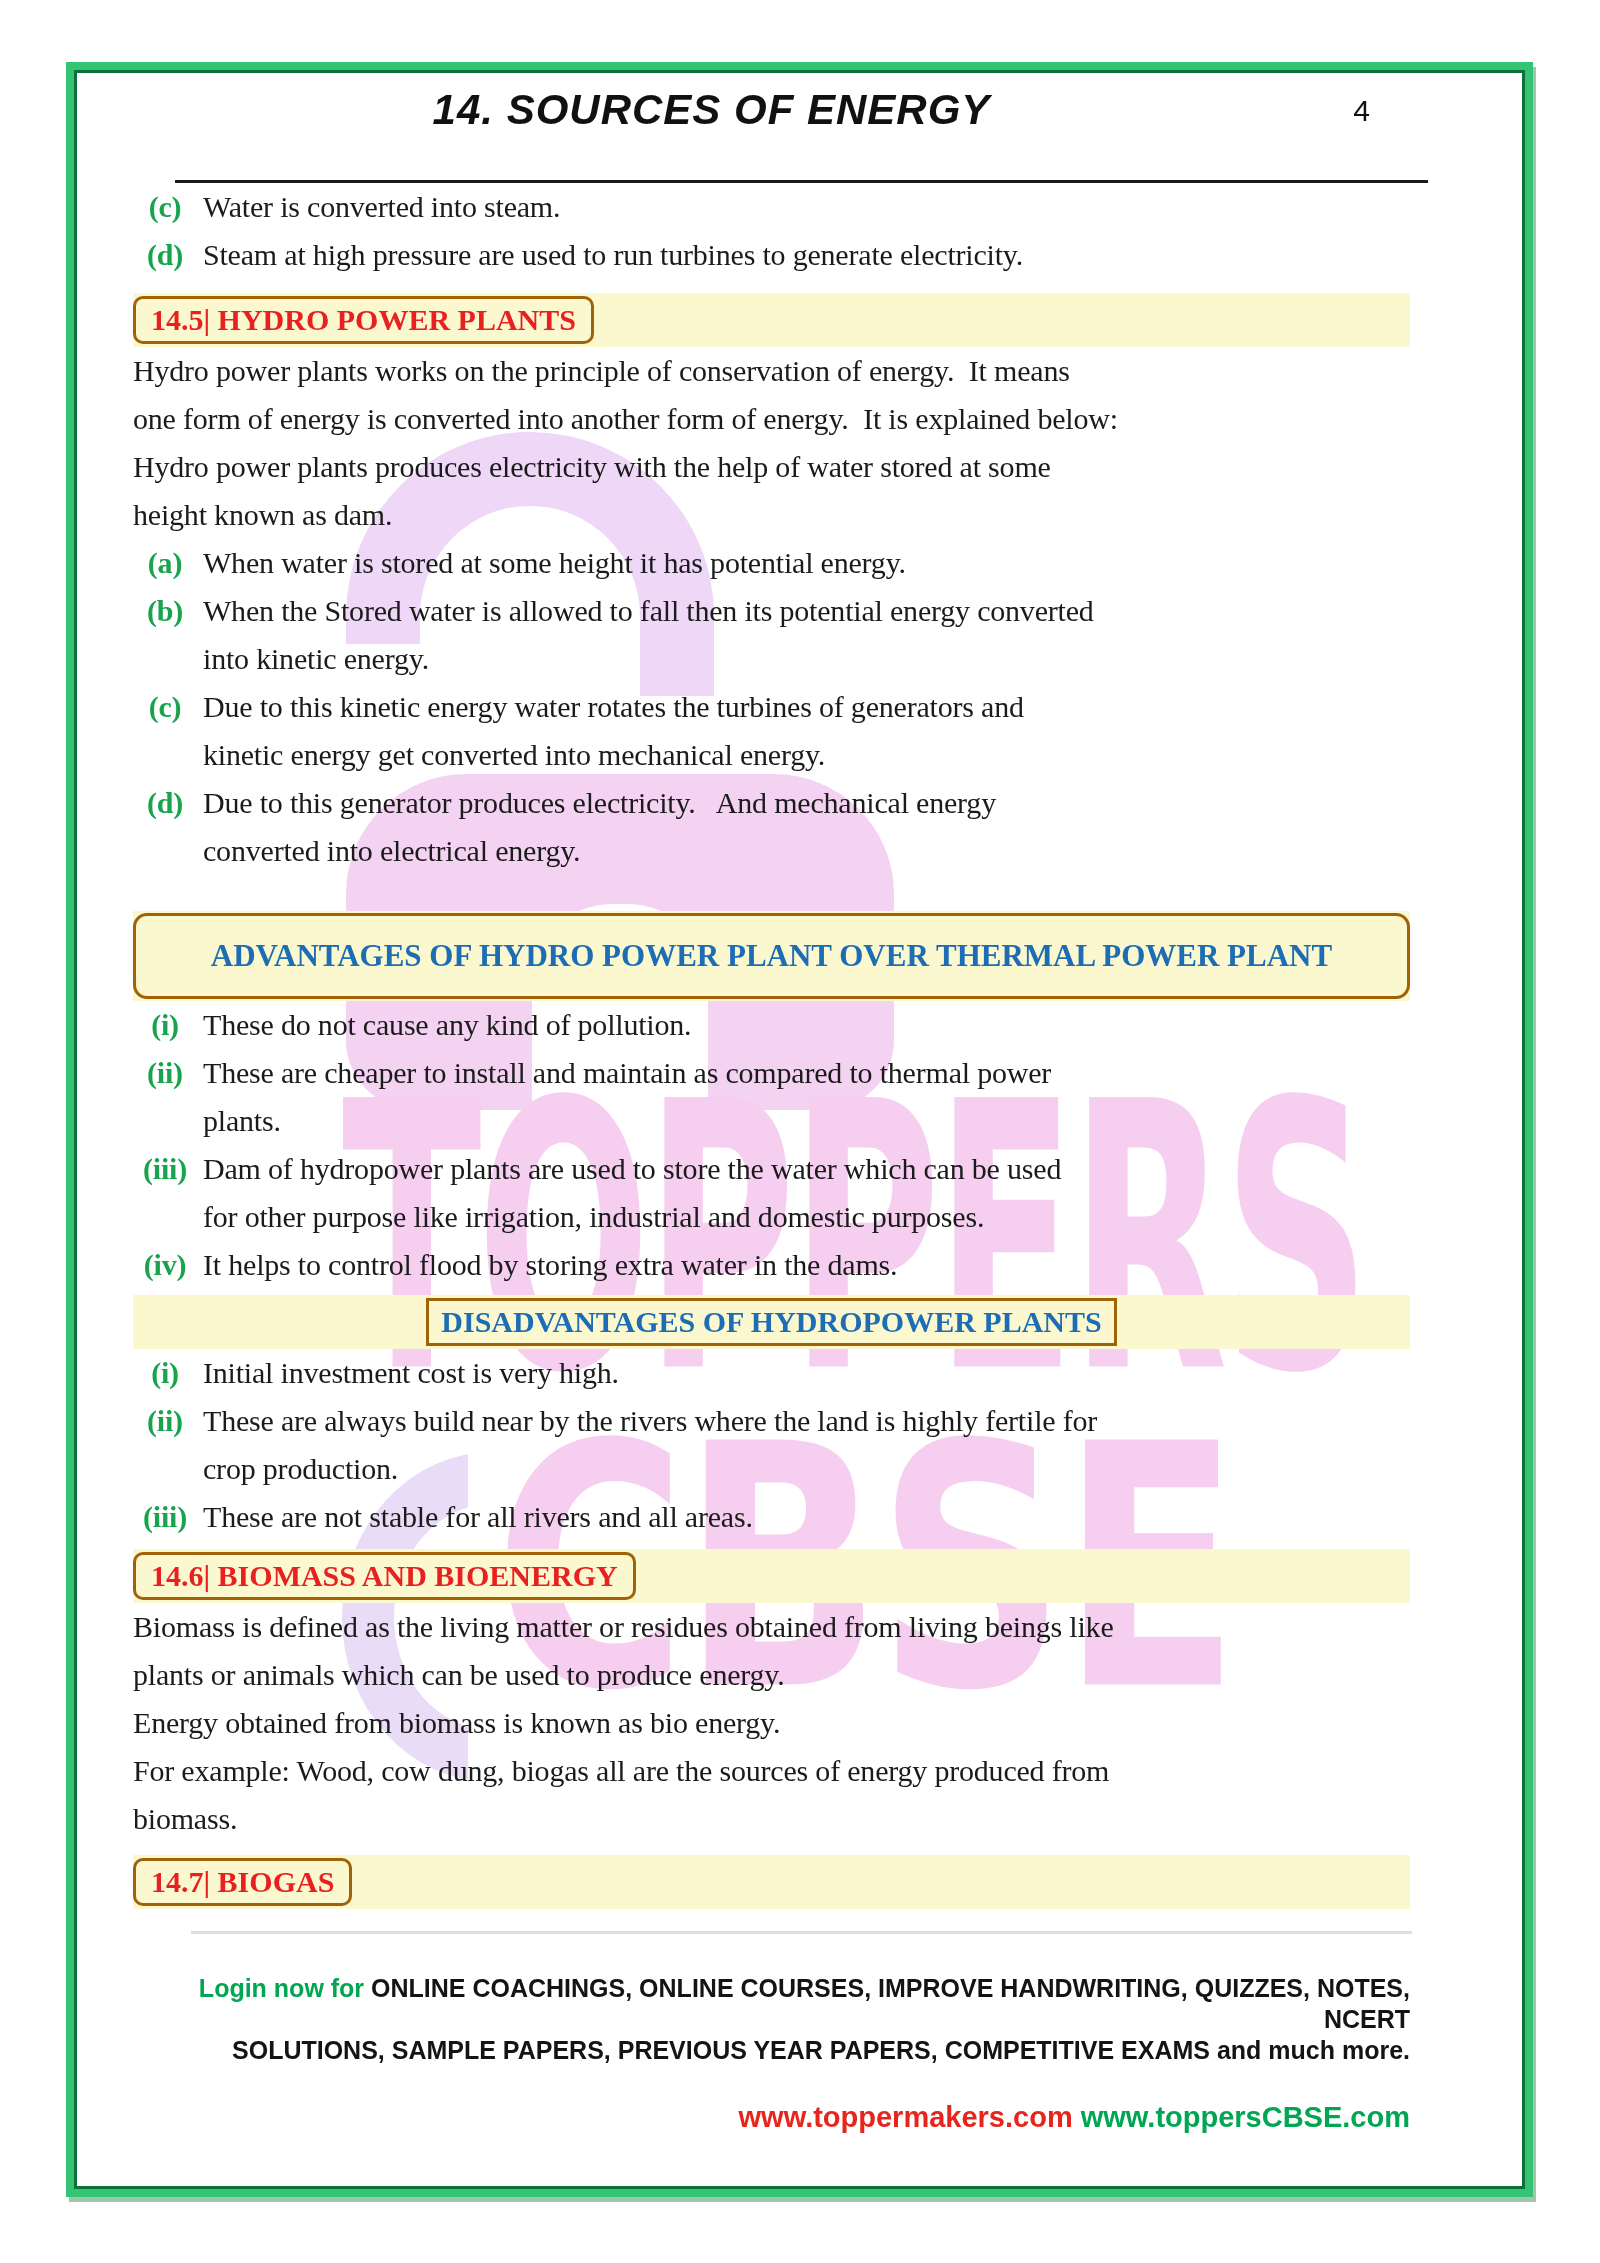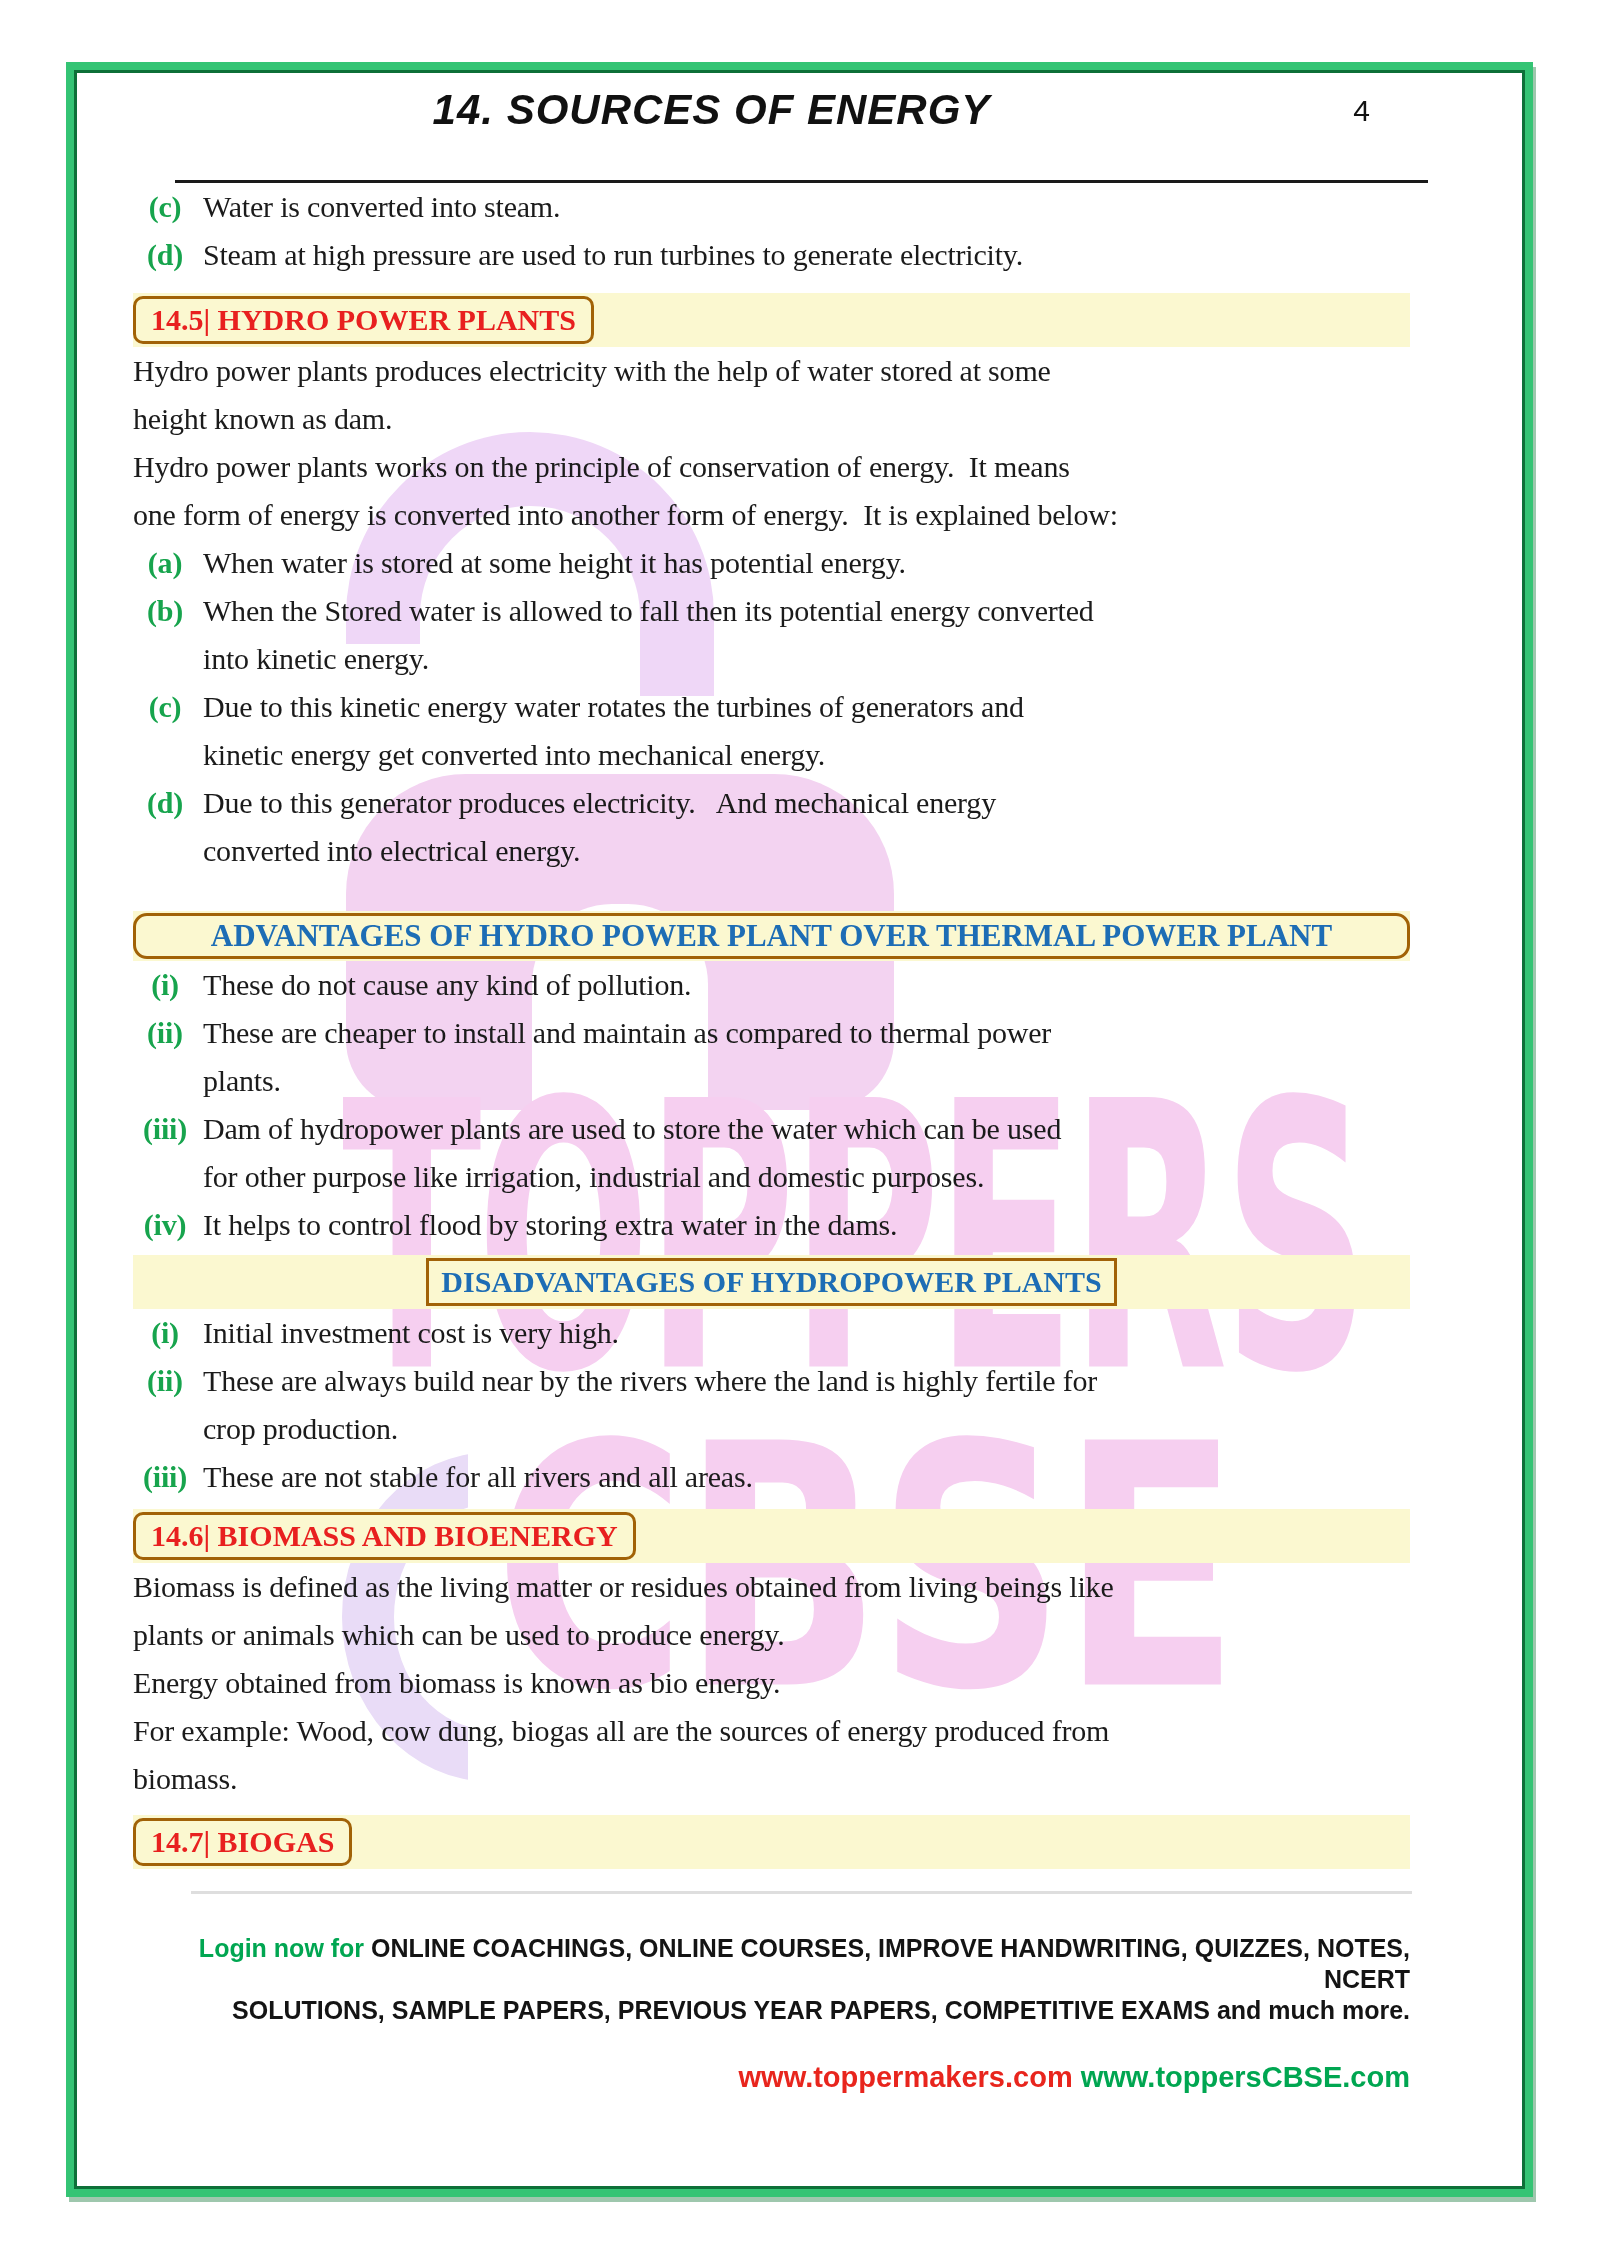--- a/index.html
+++ b/index.html
@@ -57,21 +57,21 @@
     font-weight:700; color:#17a44d; }
   .tx { display:block; white-space:pre-wrap; text-align:justify; }
 
   .band { background:#fbf8d0; padding:3px 0; }
   .hbox { display:inline-block; box-sizing:border-box;
     border:3px solid #a16207; border-radius:10px; padding:2px 15px;
     font-weight:700; font-size:30px; line-height:38px; background:transparent; }
   .hbox.red { color:#e8201f; }
   .band.full-box { padding:2px 0; }
   .hbox.blue-full { display:block; width:100%; text-align:center; color:#1d6db5;
-    font-size:31px; line-height:40px; border-radius:14px; padding:0 0; }
+    font-size:31px; line-height:40px; border-radius:14px; padding:20px 0; }
   .band.center { text-align:center; }
   .hbox.blue-inline { color:#1d6db5; border-radius:0; padding:2px 12px; }
 
   .mt14 { margin-top:14px; } .mt16 { margin-top:16px; } .mt18 { margin-top:18px; }
   .mt8  { margin-top:8px; }  .mt6  { margin-top:6px; }  .mt36 { margin-top:36px; }
   .mt24 { margin-top:24px; } .mt20 { margin-top:20px; } .mt22 { margin-top:22px; }
   .mt12 { margin-top:12px; }
 
   .frule { height:3px; background:#dedede; margin:22px -2px 0 58px; }
   .footer { margin-top:8px; text-align:right;
@@ -114,24 +114,24 @@
       <li>
         <span class="mk">(d)</span>
         <span class="tx">Steam at high pressure are used to run turbines to generate electricity.</span>
       </li>
     </ul>
 
     <div class="band mt14">
       <span class="hbox red">14.5| HYDRO POWER PLANTS</span>
     </div>
 
+    <p class="body mt16">Hydro power plants works on the principle of conservation of energy.  It means
+one form of energy is converted into another form of energy.  It is explained below:</p>
     <p class="body mt18">Hydro power plants produces electricity with the help of water stored at some
 height known as dam.</p>
-    <p class="body mt16">Hydro power plants works on the principle of conservation of energy.  It means
-one form of energy is converted into another form of energy.  It is explained below:</p>
 
     <ul class="nlist mt14">
       <li>
         <span class="mk">(a)</span>
         <span class="tx">When water is stored at some height it has potential energy.</span>
       </li>
       <li>
         <span class="mk">(b)</span>
         <span class="tx">When the Stored water is allowed to fall then its potential energy converted
 into kinetic energy.</span>

